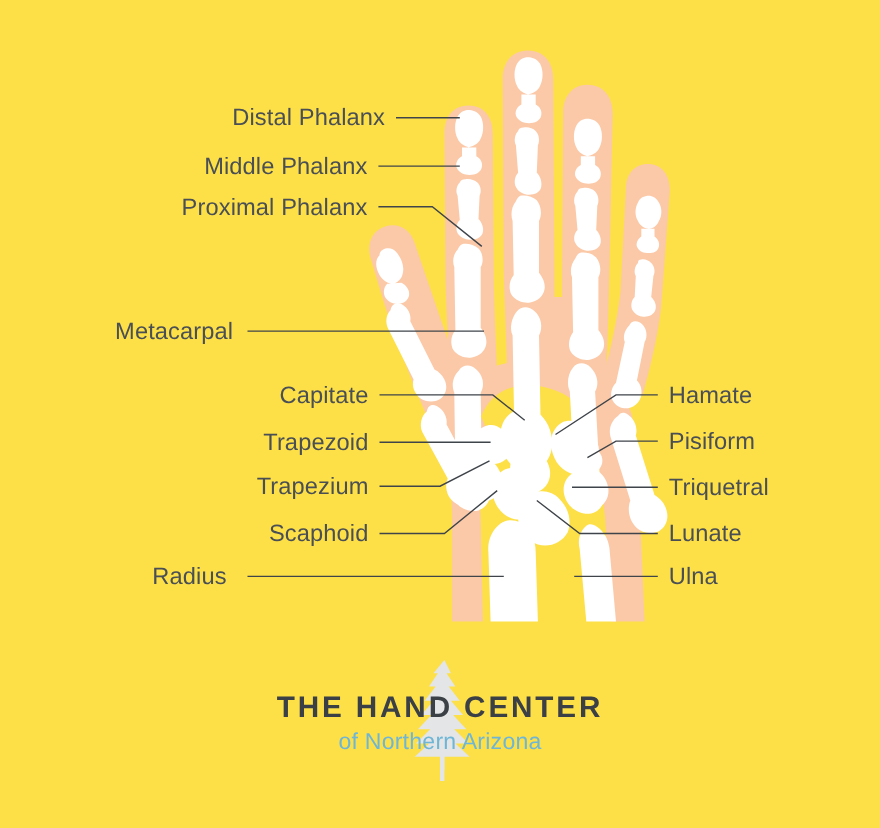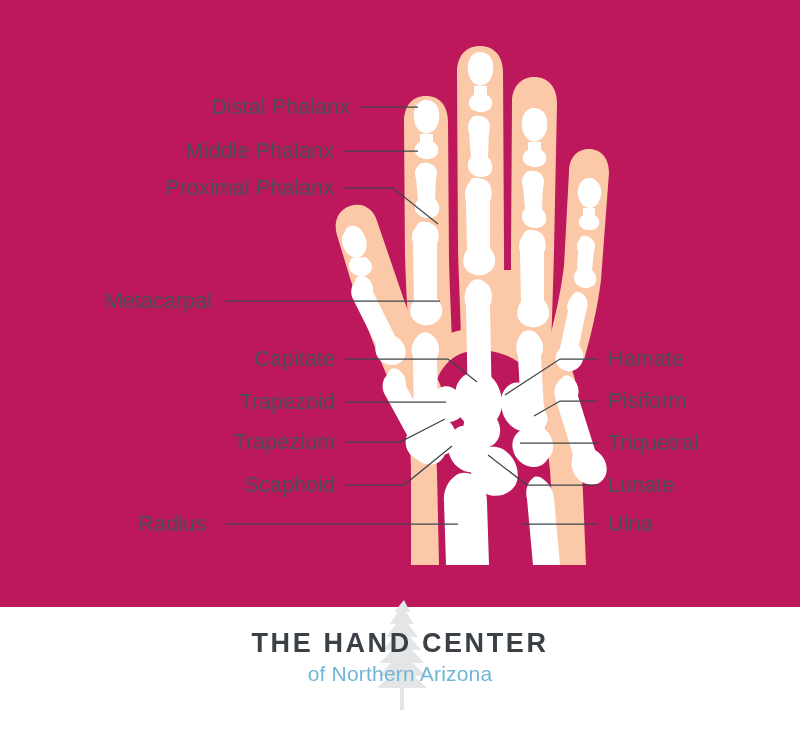--- a/index.html
+++ b/index.html
@@ -10,22 +10,22 @@
   body {
     width: 800px;
     height: 753px;
     overflow: hidden;
     font-family: "Liberation Sans", sans-serif;
     -webkit-font-smoothing: antialiased;
   }
   #stage {
     position: relative;
     width: 800px;
-    height: 607px;
-    background: #be185d;
+    height: 753px;
+    background: #fde047;
   }
   #diagram {
     position: absolute;
     left: 0;
     top: 0;
     width: 800px;
     height: 753px;
   }
   .lbl {
     font-family: "Liberation Sans", sans-serif;

